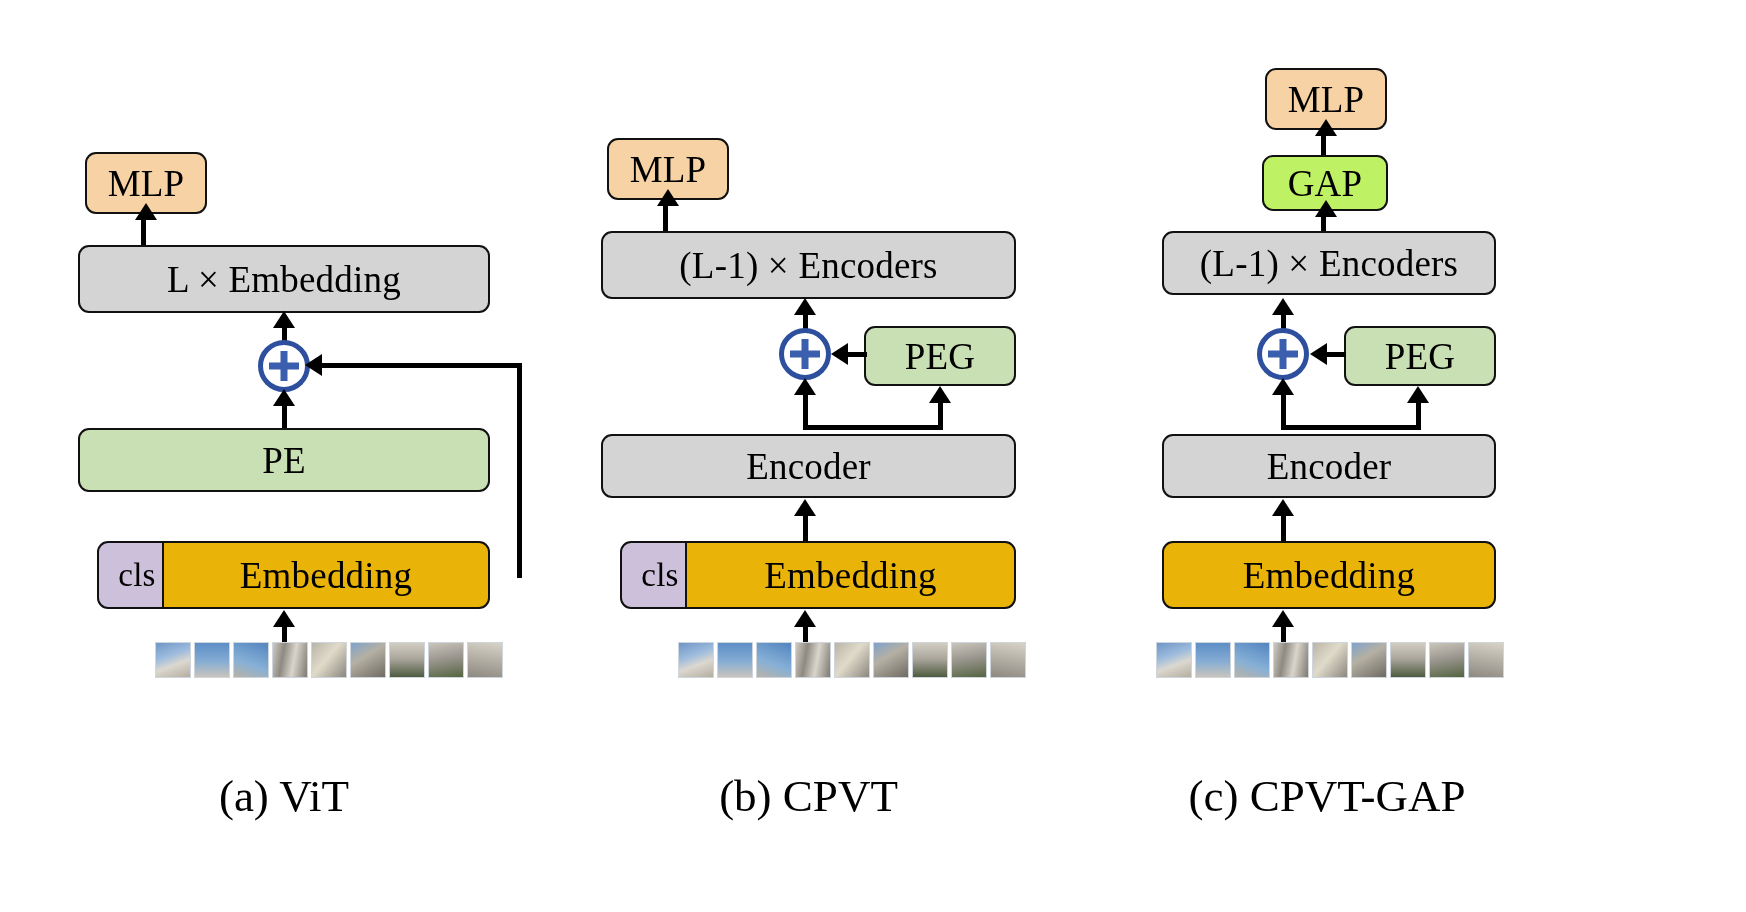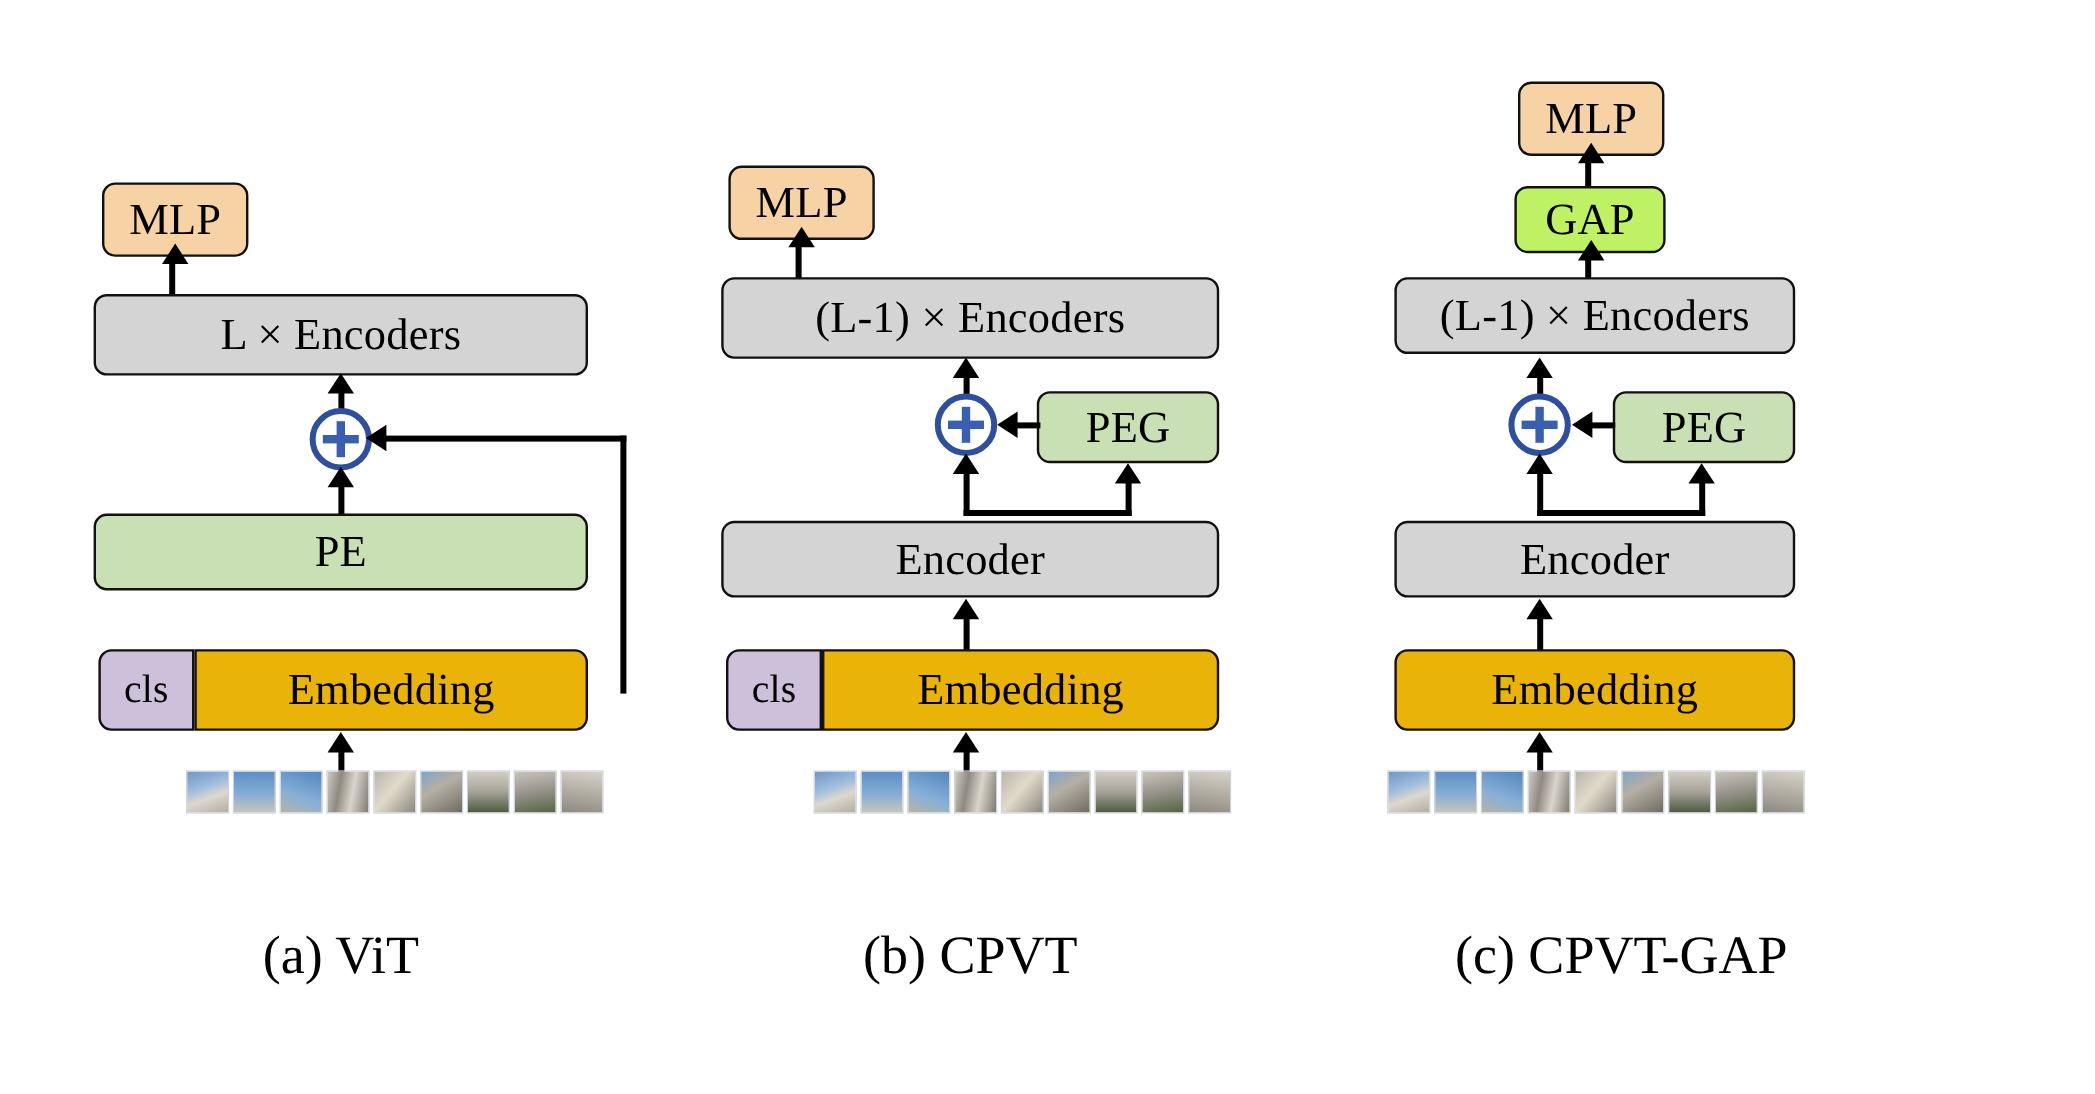--- a/index.html
+++ b/index.html
@@ -34,21 +34,21 @@
     letter-spacing: 0.2px;
     white-space: nowrap;
     color: #000000;
   }
   .node.small { font-size: 33px; }
   .node.mlp   { background: #f7d2a4; }
   .node.gap   { background: #bef264; }
   .node.gray  { background: #d4d4d4; }
   .node.green { background: #c9dfb4; }
   .node.pink  { background: #eab308; }
-  .node.purple{ background: #cdc0da; }
+  .node.purple{ background: #cdc0da; margin-left: 15px; }
 
   
   .node.cls-left {
     border-top-right-radius: 0;
     border-bottom-right-radius: 0;
     border-right-width: 2.5px;
   }
   .node.emb-right {
     border-top-left-radius: 0;
     border-bottom-left-radius: 0;
@@ -130,21 +130,21 @@
   <div>
 
     <div class="node mlp" style="left:85px; top:152px; width:122px; height:62px;">
       <span>MLP</span>
     </div>
 
     <div class="conn" style="left:141px; top:216px; width:5px; height:30px;"></div>
     <div class="arrow up" style="left:135px; top:203px;"></div>
 
     <div class="node gray" style="left:78px; top:245px; width:412px; height:68px;">
-      <span>L × Encoders</span>
+      <span>L × Embedding</span>
     </div>
 
     <div class="conn" style="left:282px; top:326px; width:5px; height:22px;"></div>
     <div class="arrow up" style="left:273px; top:311px;"></div>
 
     <div class="plus" style="left:258px; top:340px; width:52px; height:52px;"></div>
 
     <div class="conn" style="left:282px; top:403px; width:5px; height:26px;"></div>
     <div class="arrow up" style="left:273px; top:389px;"></div>
 
@@ -299,16 +299,16 @@
       <div class="patch" style="background:linear-gradient(180deg,#5d8ec6 0%,#86add4 55%,#c9c4bb 100%);"></div>
       <div class="patch" style="background:linear-gradient(200deg,#5285c0 0%,#87b0d6 60%,#b9b3a8 100%);"></div>
       <div class="patch" style="background:linear-gradient(100deg,#cfcac1 0%,#8e8a82 30%,#d9d5cb 60%,#7e7a72 100%);"></div>
       <div class="patch" style="background:linear-gradient(130deg,#b9b4a8 0%,#e0dbc9 45%,#8b8780 100%);"></div>
       <div class="patch" style="background:linear-gradient(150deg,#7fa3cc 0%,#b5b0a3 40%,#6f6b63 100%);"></div>
       <div class="patch" style="background:linear-gradient(180deg,#d3cec3 0%,#a8a49a 48%,#4e5b3f 100%);"></div>
       <div class="patch" style="background:linear-gradient(170deg,#cac5ba 0%,#9b9790 45%,#556441 100%);"></div>
       <div class="patch" style="background:linear-gradient(190deg,#d8d3c8 0%,#b2aea4 50%,#8d8981 100%);"></div>
     </div>
 
-    <div class="caption" style="left:1184px; top:770px; width:334px;">(c)  CPVT-GAP</div>
+    <div class="caption" style="left:1160px; top:770px; width:334px;">(c)  CPVT-GAP</div>
   </div>
 
 </div>
 
 </body></html>

